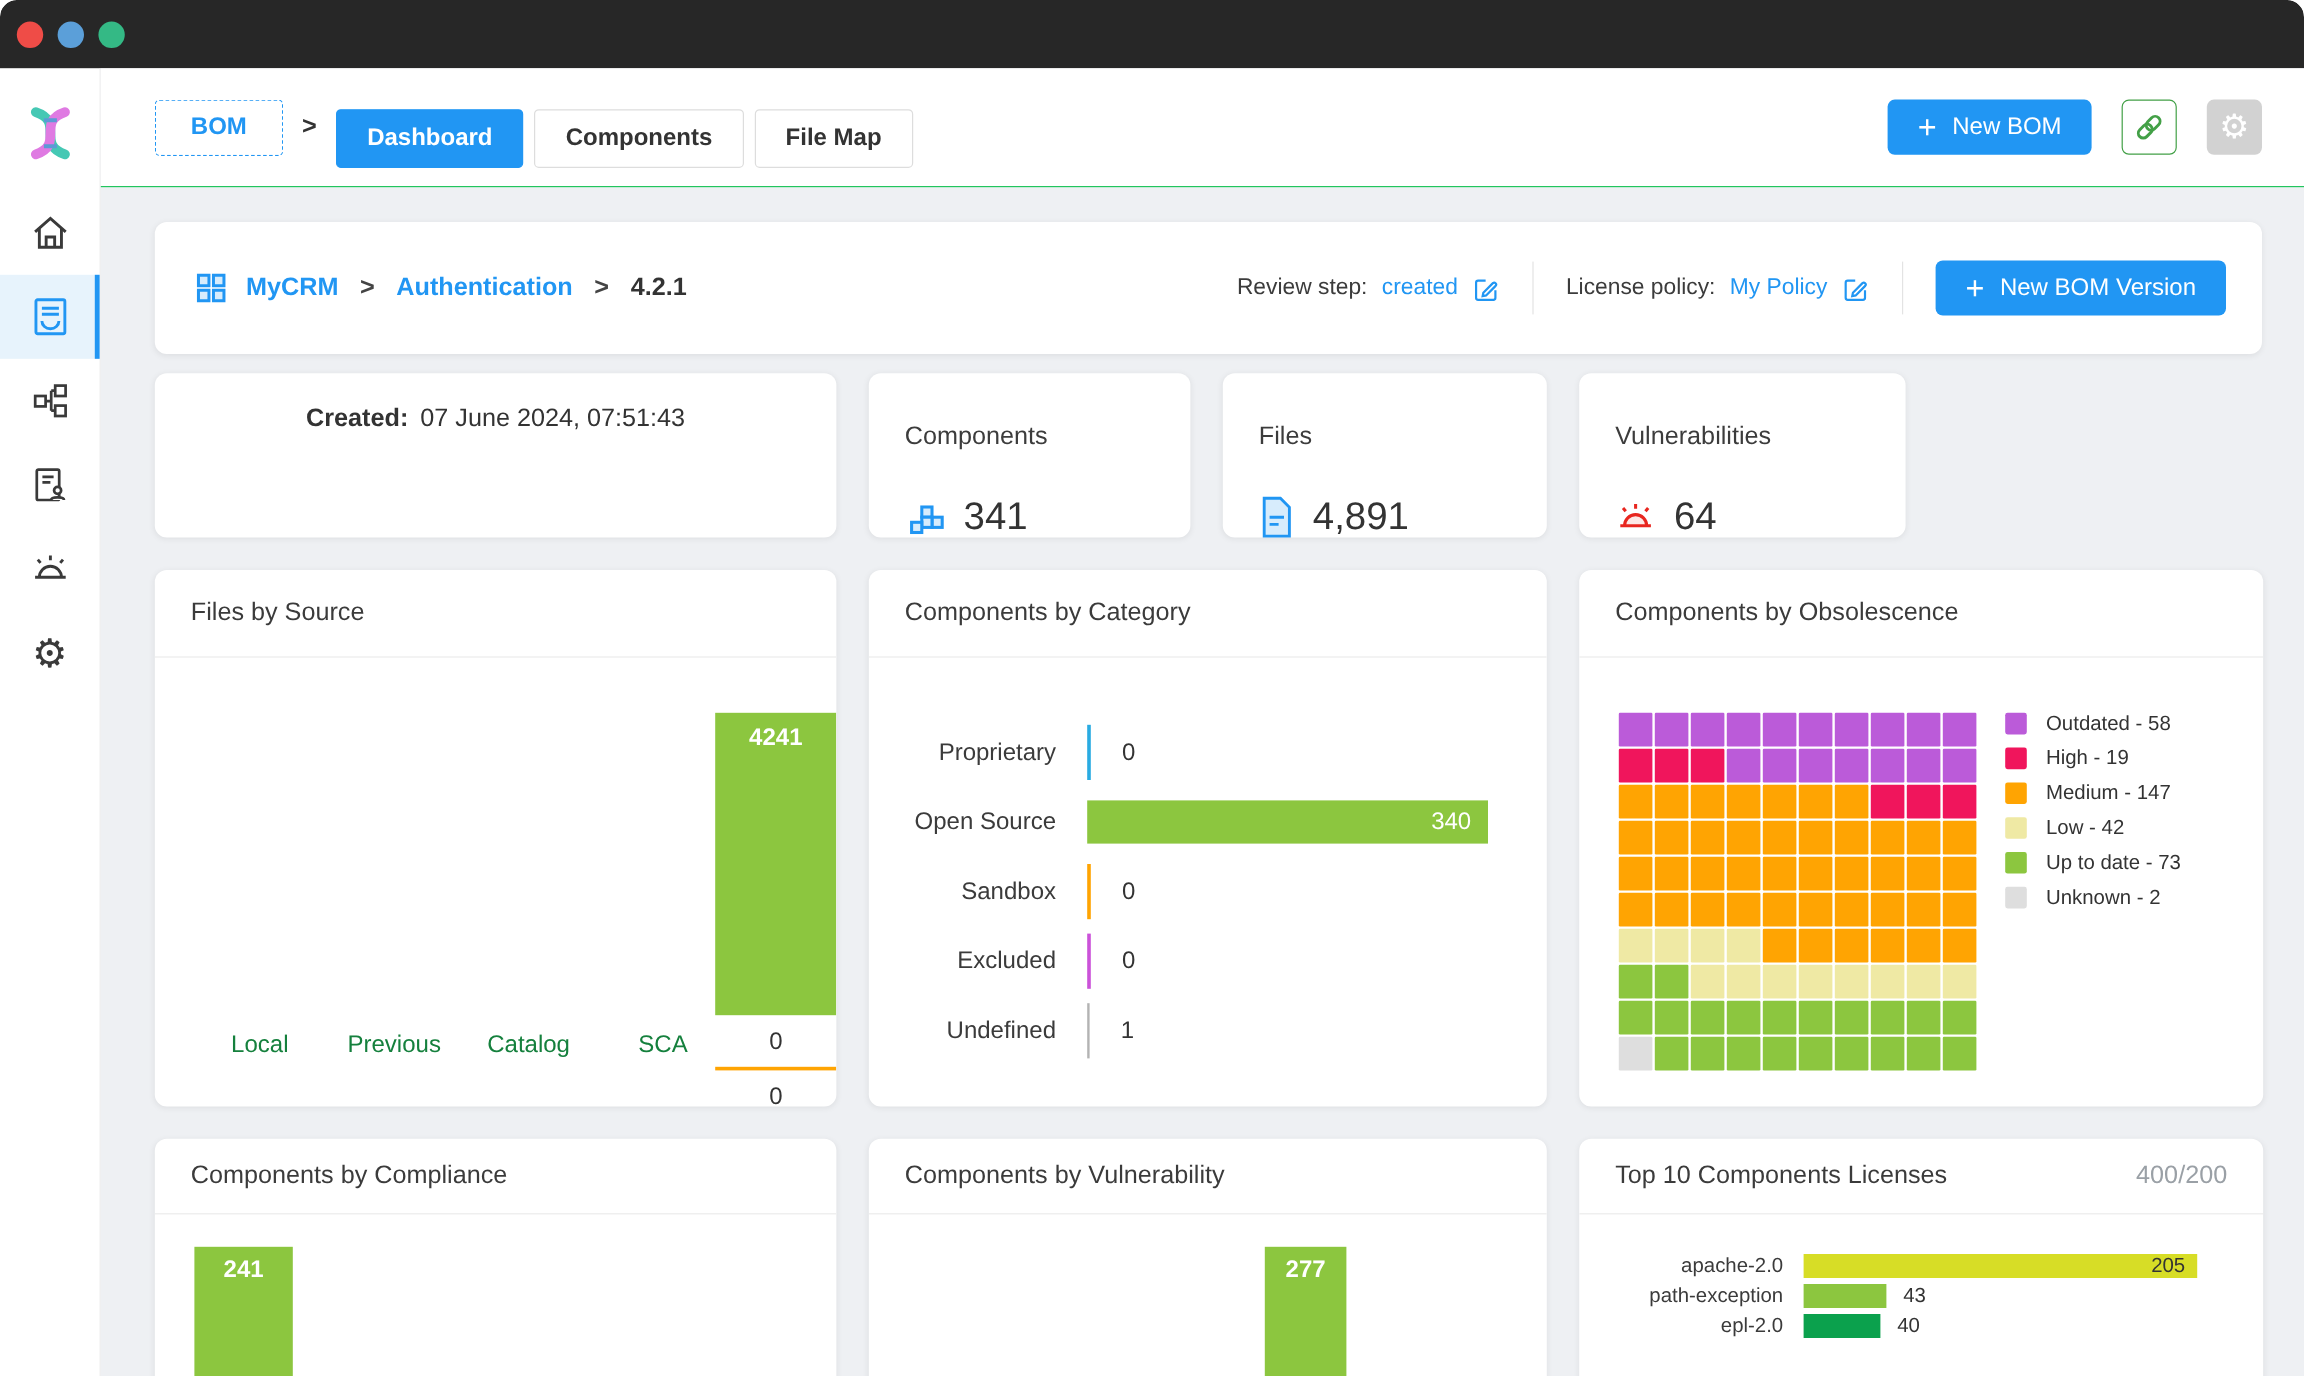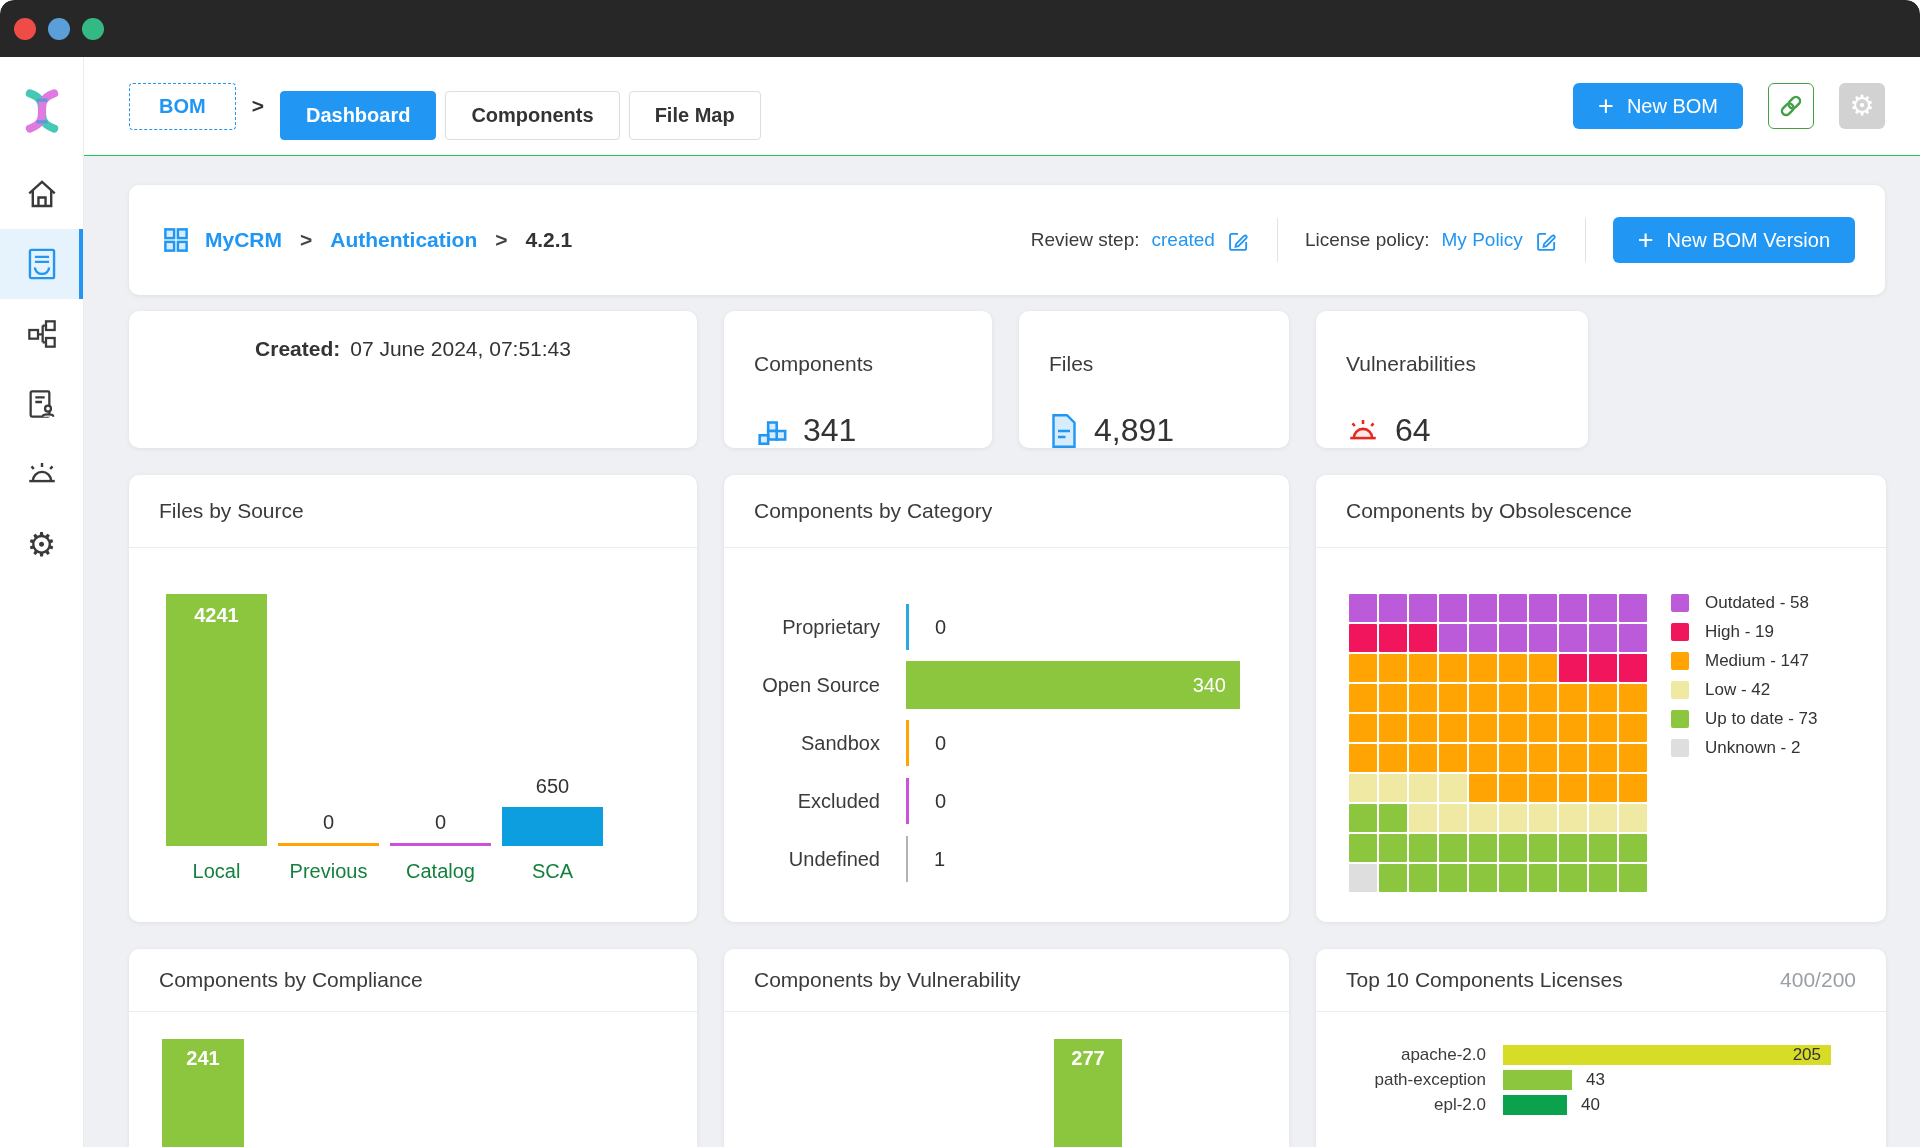--- a/index.html
+++ b/index.html
@@ -65,36 +65,36 @@
   .charts-row{display:grid;grid-template-columns:568px 565px 570px;column-gap:27px;margin-top:27px;}
   .chart-card{height:447px;display:flex;flex-direction:column;overflow:hidden;box-sizing:border-box;}
   .row2 .chart-card{height:420px;}
   .chart-title-row{padding:24px 30px;font-size:21px;font-weight:500;color:#3b3b3b;
                    display:flex;justify-content:space-between;align-items:center;}
   .row2 .chart-title-row{padding:19px 30px;}
   .chart-badge{color:#9aa0a6;font-weight:400;}
   .chart-divider{height:1px;background:#ececec;}
   .chart-body{flex:1;position:relative;overflow:hidden;}
   
-  .fbs-cols{display:flex;gap:11px;align-items:flex-end;height:252px;margin:46px 0 0 37px;}
+  .fbs-cols{display:flex;gap:11px;align-items:flex-end;height:252px;margin:46px 0 0 37px;flex-direction:column;}
   .fbs-col{width:101px;display:flex;flex-direction:column;align-items:center;justify-content:flex-end;}
   .fbs-bar{width:101px;display:flex;justify-content:center;align-items:flex-start;}
   .fbs-line{width:101px;height:3px;}
   .fbs-val{font-size:20px;color:#333;margin-bottom:9px;}
   .fbs-val.inside{color:#fff;font-weight:600;margin:10px 0 0;}
   .fbs-labels{display:flex;gap:11px;margin:14px 0 0 37px;}
   .fbs-lab{width:101px;text-align:center;font-size:20px;color:#15803d;}
   
   .cat-rows{padding:50px 0 0 26px;}
   .cat-row{display:flex;align-items:center;height:58px;}
   .cat-lab{width:130px;text-align:right;font-size:20px;color:#3b3b3b;margin-right:26px;flex-shrink:0;}
   .cat-tick{width:3px;height:46px;flex-shrink:0;}
   .cat-tick.thin{width:2px;}
   .cat-val{font-size:20px;color:#333;margin-left:26px;}
-  .cat-bar{height:48px;display:flex;align-items:center;justify-content:flex-end;}
+  .cat-bar{height:36px;display:flex;align-items:center;justify-content:flex-end;}
   .cat-bar span{color:#fff;font-size:20px;font-weight:500;padding-right:14px;}
   
   .obs-body{display:flex;}
   .waffle{display:grid;grid-template-columns:repeat(10,28px);grid-auto-rows:28px;gap:2px;
           margin:46px 0 0 33px;}
   .wcell{border-radius:1px;}
   .legend{display:flex;flex-direction:column;gap:11px;margin:46px 0 0 24px;}
   .leg-item{display:flex;align-items:center;gap:16px;height:18px;cursor:pointer;}
   .leg-swatch{width:18px;height:18px;border-radius:2px;flex-shrink:0;}
   .leg-label{font-size:17px;color:#333;white-space:nowrap;}

